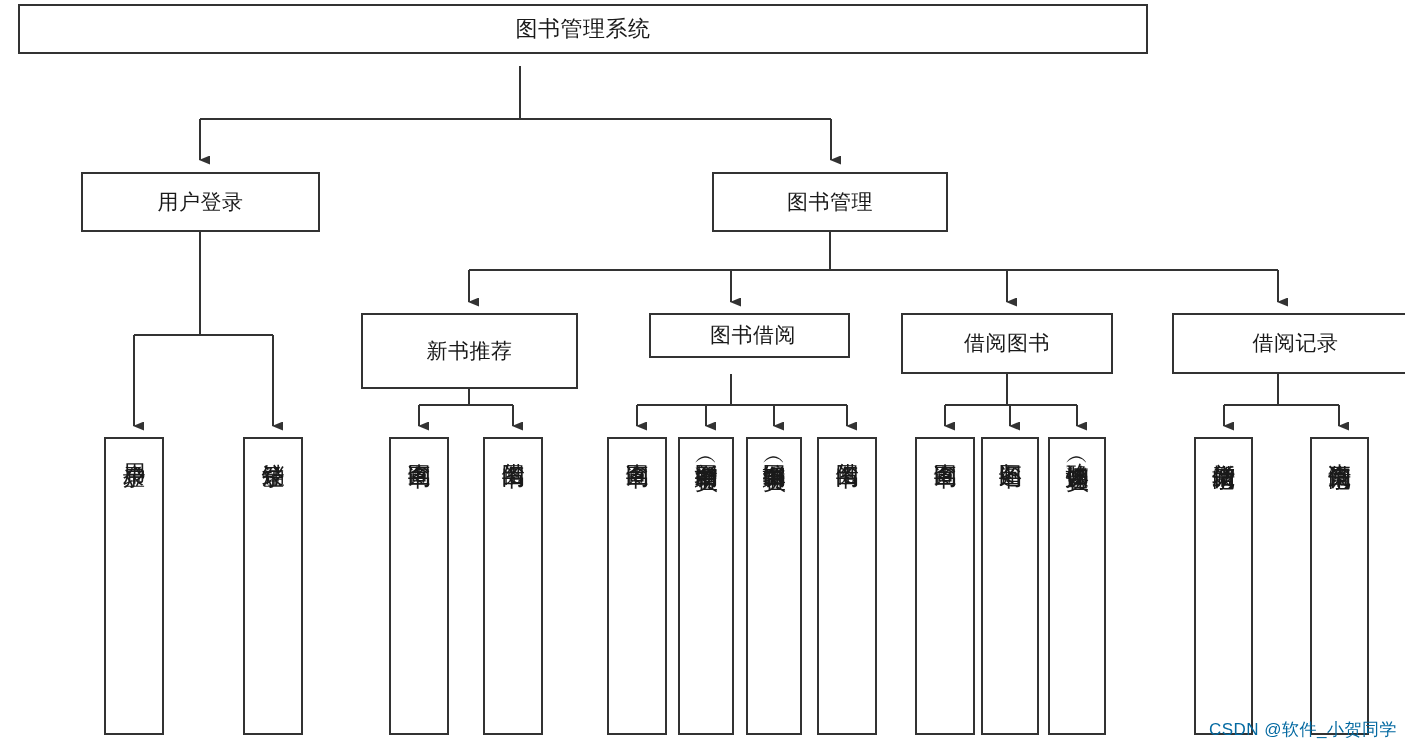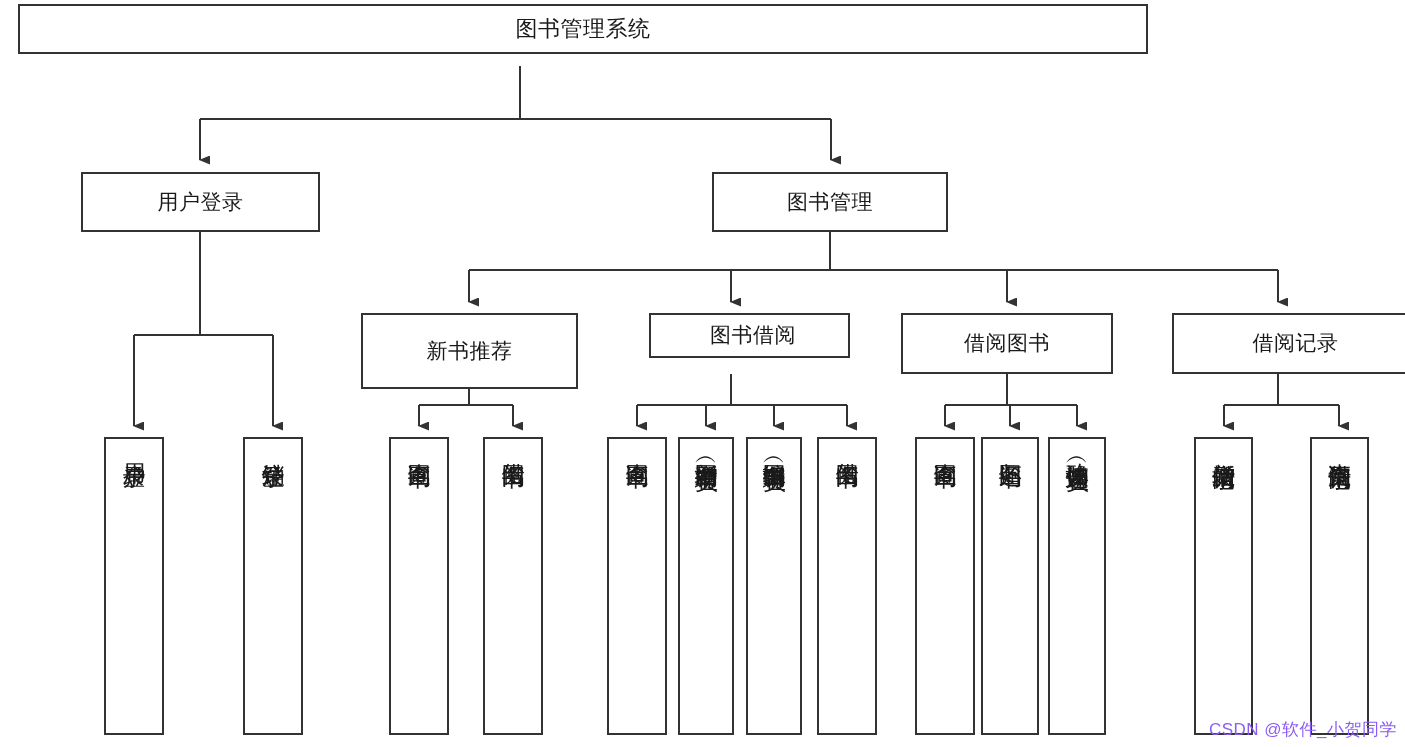--- a/index.html
+++ b/index.html
@@ -59,21 +59,21 @@
     line-height: 1.02;
     letter-spacing: 1px;
     white-space: nowrap;
     margin: 0 auto;
   }
   .watermark {
     position: absolute;
     right: 8px;
     bottom: 6px;
     font-size: 17px;
-    color: #8b5cf6;
+    color: #0369a1;
     letter-spacing: 0.5px;
     white-space: nowrap;
     pointer-events: none;
   }
 </style>
 </head>
 <body>
 
 <div id="diagram-root">
 

